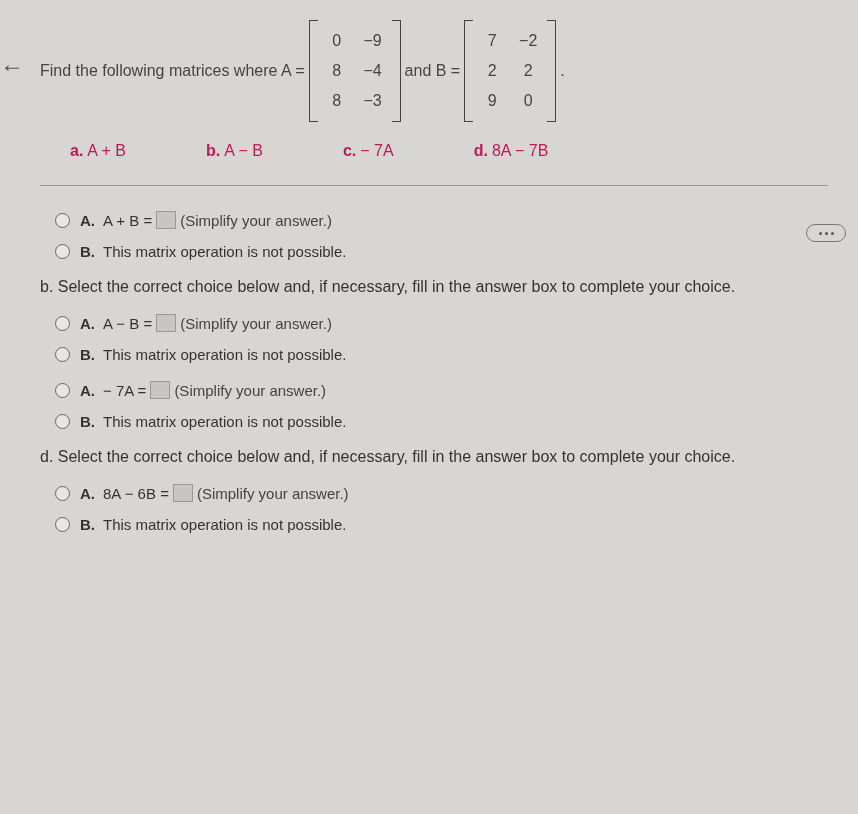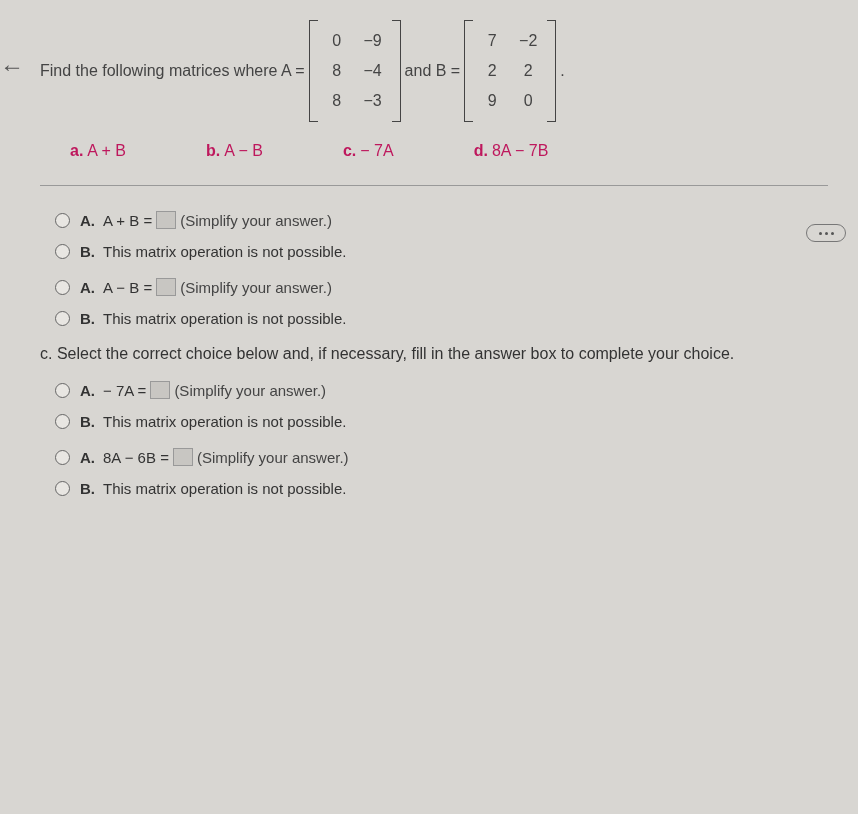--- a/index.html
+++ b/index.html
@@ -195,51 +195,52 @@
       <span class="simplify">(Simplify your answer.)</span>
     </div>
     <div class="choice-row">
       <span class="radio"></span>
       <span class="choice-label">B.</span>
       <span>This matrix operation is not possible.</span>
     </div>
   </div>
 
   <div class="subquestion">
+    <div class="subq-prompt">b. Select the correct choice below and, if necessary, fill in the answer box to complete your choice.</div>
     <div class="choice-row">
       <span class="radio"></span>
       <span class="choice-label">A.</span>
       <span>A − B =</span>
       <span class="answer-box"></span>
       <span class="simplify">(Simplify your answer.)</span>
     </div>
     <div class="choice-row">
       <span class="radio"></span>
       <span class="choice-label">B.</span>
       <span>This matrix operation is not possible.</span>
     </div>
   </div>
 
   <div class="subquestion">
-    <div class="subq-prompt">c. Select the correct choice below and, if necessary, fill in the answer box to complete your choice.</div>
     <div class="choice-row">
       <span class="radio"></span>
       <span class="choice-label">A.</span>
       <span>− 7A =</span>
       <span class="answer-box"></span>
       <span class="simplify">(Simplify your answer.)</span>
     </div>
     <div class="choice-row">
       <span class="radio"></span>
       <span class="choice-label">B.</span>
       <span>This matrix operation is not possible.</span>
     </div>
   </div>
 
   <div class="subquestion">
+    <div class="subq-prompt">d. Select the correct choice below and, if necessary, fill in the answer box to complete your choice.</div>
     <div class="choice-row">
       <span class="radio"></span>
       <span class="choice-label">A.</span>
       <span>8A − 6B =</span>
       <span class="answer-box"></span>
       <span class="simplify">(Simplify your answer.)</span>
     </div>
     <div class="choice-row">
       <span class="radio"></span>
       <span class="choice-label">B.</span>

